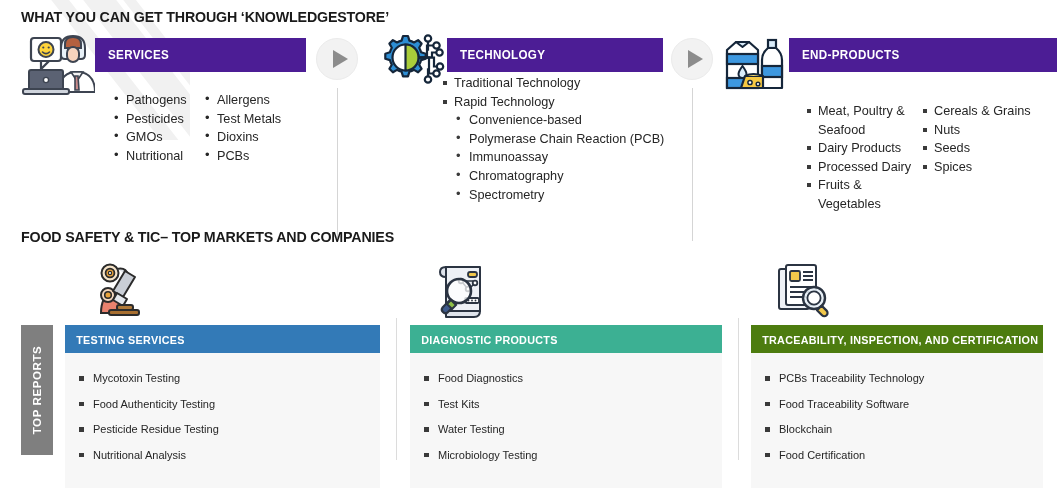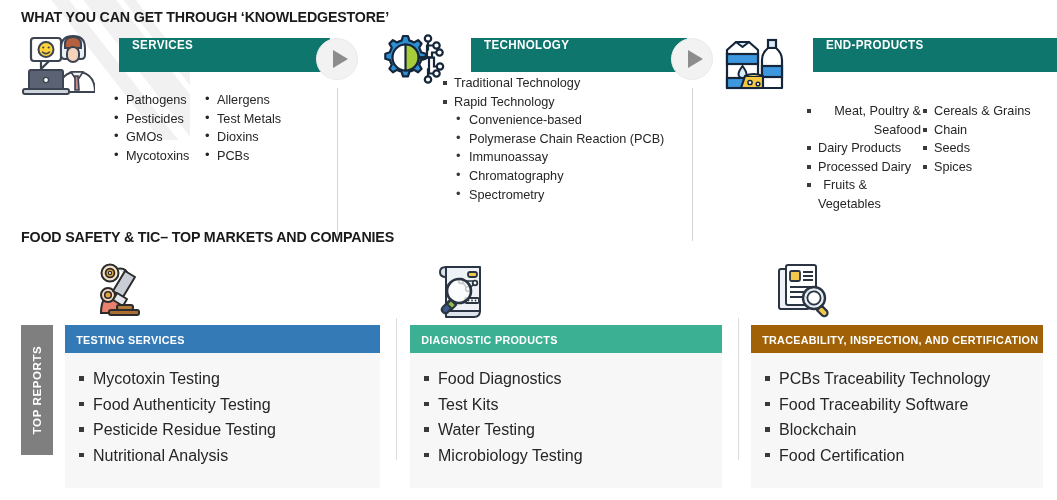--- a/index.html
+++ b/index.html
@@ -38,43 +38,43 @@
   }
   #title-top { left:21px; top:8px; }
   #title-bottom { left:21px; top:228px; }
 
   
   .top-row { position:absolute; left:0; top:28px; width:1057px; height:195px; }
 
   .pillar { position:absolute; top:0; }
   .pillar .icon-wrap { position:absolute; top:2px; left:0; width:74px; height:66px; }
   .bar {
-    position:absolute; height:34px; background:#0f766e;
-    display:flex; align-items:flex-start;margin-left:24px;
+    position:absolute; height:34px; background:#4c1d95;
+    display:flex; align-items:center;
   }
   .bar span {
     color:#ffffff; font-weight:bold; font-size:12.5px;
     letter-spacing:0.35px; padding-left:14px;
     transform:scaleX(0.93); transform-origin:left center; white-space:nowrap;
   }
 
   .lists { position:absolute; display:flex; }
   .lists ul { list-style:none; }
   .lists li {
     font-size:12.7px; color:#262626; line-height:18.6px;
     position:relative; padding-left:13px; white-space:nowrap;
   }
   .lists li.dot::before {
     content:"•"; position:absolute; left:1px; top:-1px; font-size:13px; color:#262626;
   }
   .lists li.sq::before {
     content:""; position:absolute; left:2px; top:7px;
     width:4px; height:4px; background:#3a3a3a;
   }
-  .lists li.wrap { white-space:normal;text-align:right; }
+  .lists li.wrap { white-space:normal; }
   .sublist { list-style:none; margin-left:14px; }
   .sublist li { padding-left:14px; }
   .sublist li::before {
     content:"•"; position:absolute; left:1px; top:-1px; font-size:13px; color:#3a3a3a;
   }
 
   
   .play {
     position:absolute; width:42px; height:42px; border-radius:50%;
     background:#f2f2f2; border:1px solid #ebebeb;
@@ -109,21 +109,21 @@
     color:#ffffff; font-weight:bold; font-size:11.6px; letter-spacing:0.3px;
     padding-left:12px; transform:scaleX(0.93); transform-origin:left center;
     white-space:nowrap;
   }
   .card-body {
     background:#f7f7f7; padding:13px 0 0 0; height:135px;
   }
   .card-body ul { list-style:none; }
   .card-body li {
     position:relative; padding-left:28px;
-    font-size:16px; color:#262626; line-height:25.5px; white-space:nowrap;
+    font-size:11px; color:#262626; line-height:25.5px; white-space:nowrap;
   }
   .card-body li::before {
     content:""; position:absolute; left:14px; top:10px;
     width:4.5px; height:4.5px; background:#3a3a3a;
   }
   .card .card-icon { position:absolute; top:-62px; left:22px; width:62px; height:58px; }
   .card-divider { position:absolute; top:78px; width:1px; height:142px; background:#dcdcdc; }
 </style>
 </head>
 <body>
@@ -161,21 +161,21 @@
         </svg>
       </div>
       <div class="bar" style="left:74px; top:10px; width:211px;">
         <span>SERVICES</span>
       </div>
       <div class="lists" style="left:92px; top:63px;">
         <ul style="width:91px;">
           <li class="dot">Pathogens</li>
           <li class="dot">Pesticides</li>
           <li class="dot">GMOs</li>
-          <li class="dot">Mycotoxins</li>
+          <li class="dot">Nutritional</li>
         </ul>
         <ul>
           <li class="dot">Allergens</li>
           <li class="dot">Test Metals</li>
           <li class="dot">Dioxins</li>
           <li class="dot">PCBs</li>
         </ul>
       </div>
     </div>
 
@@ -245,21 +245,21 @@
       </div>
       <div class="lists" style="left:90px; top:74px;">
         <ul style="width:116px;">
           <li class="sq wrap">Meat, Poultry &amp; Seafood</li>
           <li class="sq">Dairy Products</li>
           <li class="sq">Processed Dairy</li>
           <li class="sq wrap" style="width:62px;">Fruits &amp; Vegetables</li>
         </ul>
         <ul>
           <li class="sq">Cereals &amp; Grains</li>
-          <li class="sq">Chain</li>
+          <li class="sq">Nuts</li>
           <li class="sq">Seeds</li>
           <li class="sq">Spices</li>
         </ul>
       </div>
     </div>
   </div>
 
   <div class="section-title" id="title-bottom">FOOD SAFETY &amp; TIC– TOP MARKETS AND COMPANIES</div>
 
   <div class="bottom-row">
@@ -340,21 +340,21 @@
           <rect x="6" y="6" width="30" height="40" rx="2" fill="#eef1f6" stroke="#2b3442" stroke-width="2"></rect>
           <rect x="13" y="2" width="30" height="40" rx="2" fill="#ffffff" stroke="#2b3442" stroke-width="2"></rect>
           <rect x="17" y="8" width="10" height="10" rx="1.5" fill="#f2c84b" stroke="#2b3442" stroke-width="1.8"></rect>
           <path d="M30 9 h10 M30 13 h10 M30 17 h10" stroke="#2b3442" stroke-width="1.8" fill="none"></path>
           <path d="M17 24 h23 M17 29 h23 M17 34 h17" stroke="#2b3442" stroke-width="1.8" fill="none"></path>
           <circle cx="41" cy="35" r="11" fill="#e6eef6" fill-opacity="0.9" stroke="#2b3442" stroke-width="2.4"></circle>
           <circle cx="41" cy="35" r="6.6" fill="#ffffff" stroke="#2b3442" stroke-width="1.8"></circle>
           <path d="M48.6 42.6 l5 5 a3.2 3.2 0 0 1-4.6 4.6 l-5-5 z" fill="#f2c84b" stroke="#2b3442" stroke-width="2.2" stroke-linejoin="round"></path>
         </svg>
       </div>
-      <div class="card-head" style="background:#a16207;">
+      <div class="card-head" style="background:#4d7c0f;">
         <span>TRACEABILITY, INSPECTION, AND CERTIFICATION</span>
       </div>
       <div class="card-body">
         <ul>
           <li>PCBs Traceability Technology</li>
           <li>Food Traceability Software</li>
           <li>Blockchain</li>
           <li>Food Certification</li>
         </ul>
       </div>

